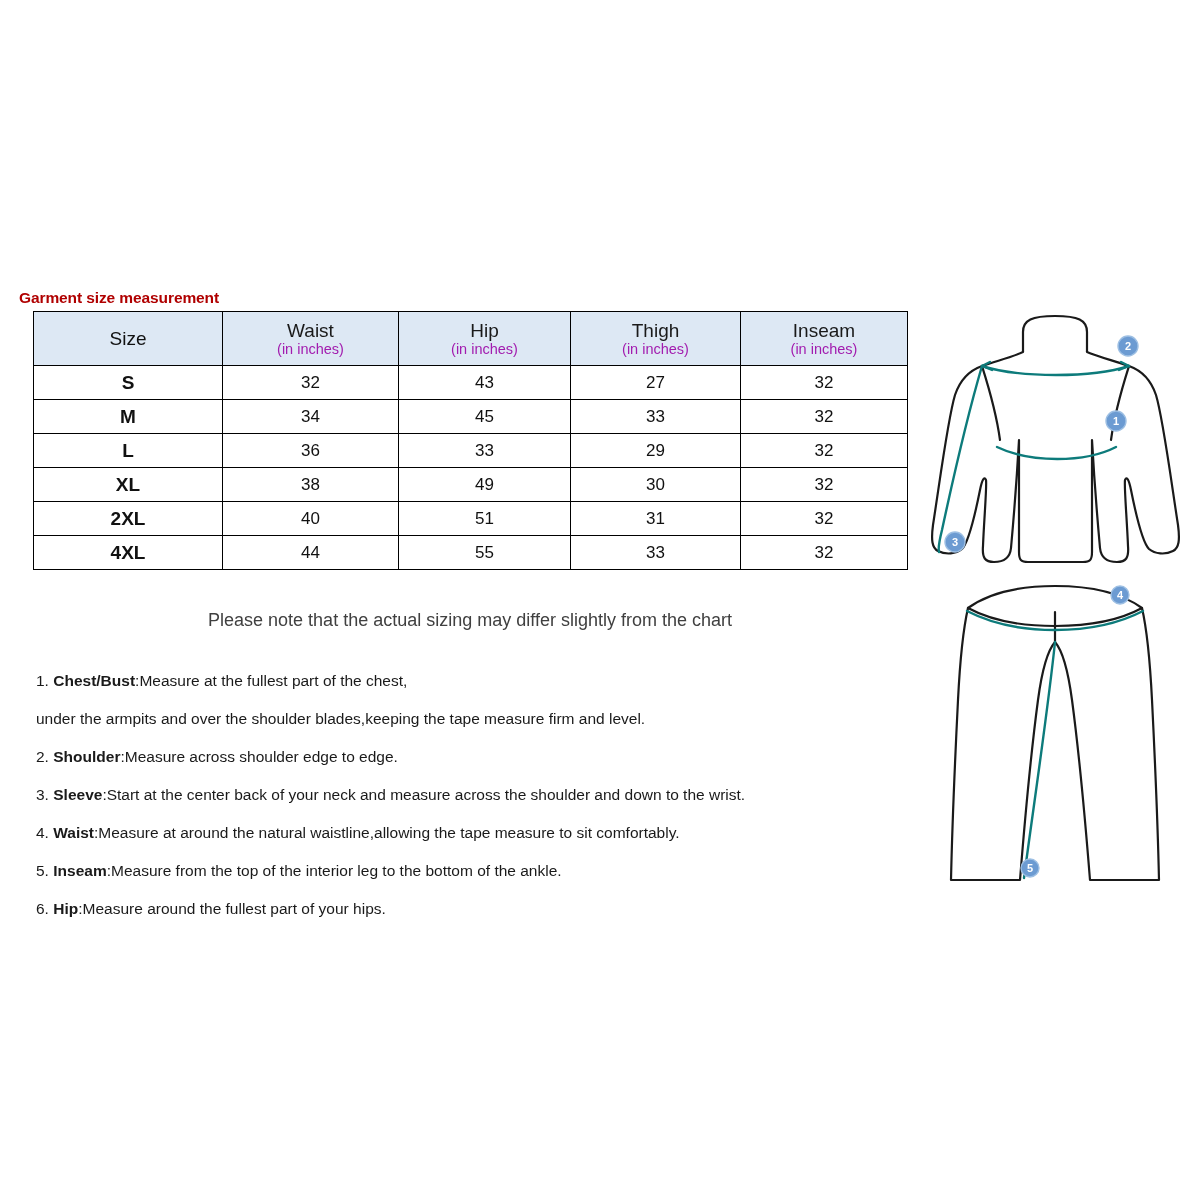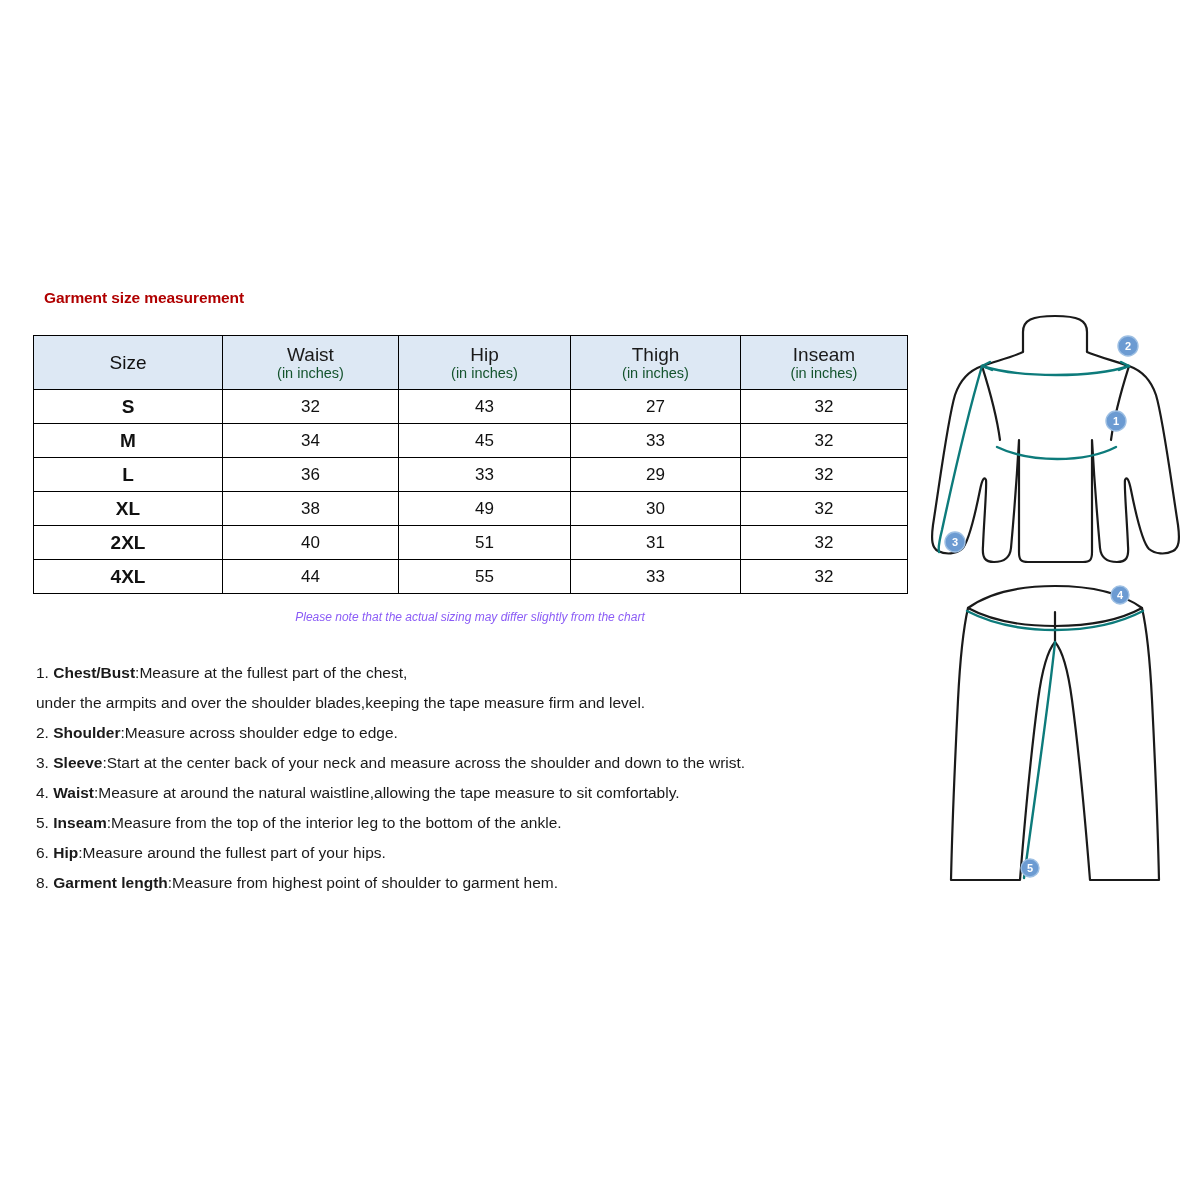--- a/index.html
+++ b/index.html
@@ -11,35 +11,35 @@
     width: 1200px;
     height: 1200px;
     position: relative;
     font-family: "DejaVu Sans", sans-serif;
     overflow: hidden;
   }
 
   
   #chart-title {
     position: absolute;
-    left: 44px;
+    left: 19px;
     top: 289px;
     font-family: "Liberation Sans", sans-serif;
     font-size: 15.5px;
     font-weight: bold;
     color: #b00000;
     letter-spacing: -0.1px;
     white-space: nowrap;
   }
 
   
   #size-table {
     position: absolute;
     left: 33px;
-    top: 335px;
+    top: 311px;
     width: 874px;
     border-collapse: collapse;
     table-layout: fixed;
     font-family: "Liberation Sans", sans-serif;
   }
   #size-table td, #size-table th {
     border: 1px solid #000000;
     text-align: center;
     vertical-align: middle;
     padding: 0;
@@ -53,21 +53,21 @@
   .hdr-main {
     display: block;
     font-size: 19px;
     line-height: 21px;
     color: #1a1a1a;
   }
   .hdr-sub {
     display: block;
     font-size: 14.5px;
     line-height: 17px;
-    color: #14532d;
+    color: #a21caf;
   }
   .hdr-size {
     display: block;
     font-size: 19px;
     line-height: 24px;
   }
   #size-table tbody tr { height: 34px; }
   #size-table tbody td.size-cell {
     font-size: 19px;
     font-weight: bold;
@@ -83,38 +83,38 @@
   col.c-inseam { width: 167px; }
 
   
   #table-note {
     position: absolute;
     left: 33px;
     top: 610px;
     width: 874px;
     text-align: center;
     font-family: "Liberation Sans", sans-serif;
-    font-size: 12px;
-    color: #8b5cf6;
-    font-style: italic;
+    font-size: 18px;
+    color: #404040;
   }
 
   
   #instructions {
     position: absolute;
     left: 36px;
     top: 658px;
     width: 870px;
     font-family: "Liberation Sans", sans-serif;
     font-size: 15.5px;
     color: #1a1a1a;
   }
   .instr-line {
     line-height: 30px;
     white-space: nowrap;
+    margin-top: 8px;
   }
   .instr-line .num { font-weight: normal; }
   .instr-line .term { font-weight: bold; }
   .instr-line .body { font-weight: normal; }
 
   
   #garment-illustration {
     position: absolute;
     left: 920px;
     top: 290px;
@@ -253,24 +253,20 @@
     <span class="num">4.</span>
     <span class="term">Waist</span><span class="body">:Measure at around the natural waistline,allowing the tape measure to sit comfortably.</span>
   </div>
   <div class="instr-line">
     <span class="num">5.</span>
     <span class="term">Inseam</span><span class="body">:Measure from the top of the interior leg to the bottom of the ankle.</span>
   </div>
   <div class="instr-line">
     <span class="num">6.</span>
     <span class="term">Hip</span><span class="body">:Measure around the fullest part of your hips.</span>
-  </div>
-  <div class="instr-line">
-    <span class="num">8.</span>
-    <span class="term">Garment length</span><span class="body">:Measure from highest point of shoulder to garment hem.</span>
   </div>
 </div>
 
 <div id="garment-illustration">
   <svg width="270" height="610" viewBox="0 0 270 610" xmlns="http://www.w3.org/2000/svg">
 
     <g>
 
       <path class="outline" d="M103,42 C103,30 112,26 135,26 C158,26 167,30 167,42 L167,62
                C167,70 158,73 135,73 C112,73 103,70 103,62 Z"></path>

